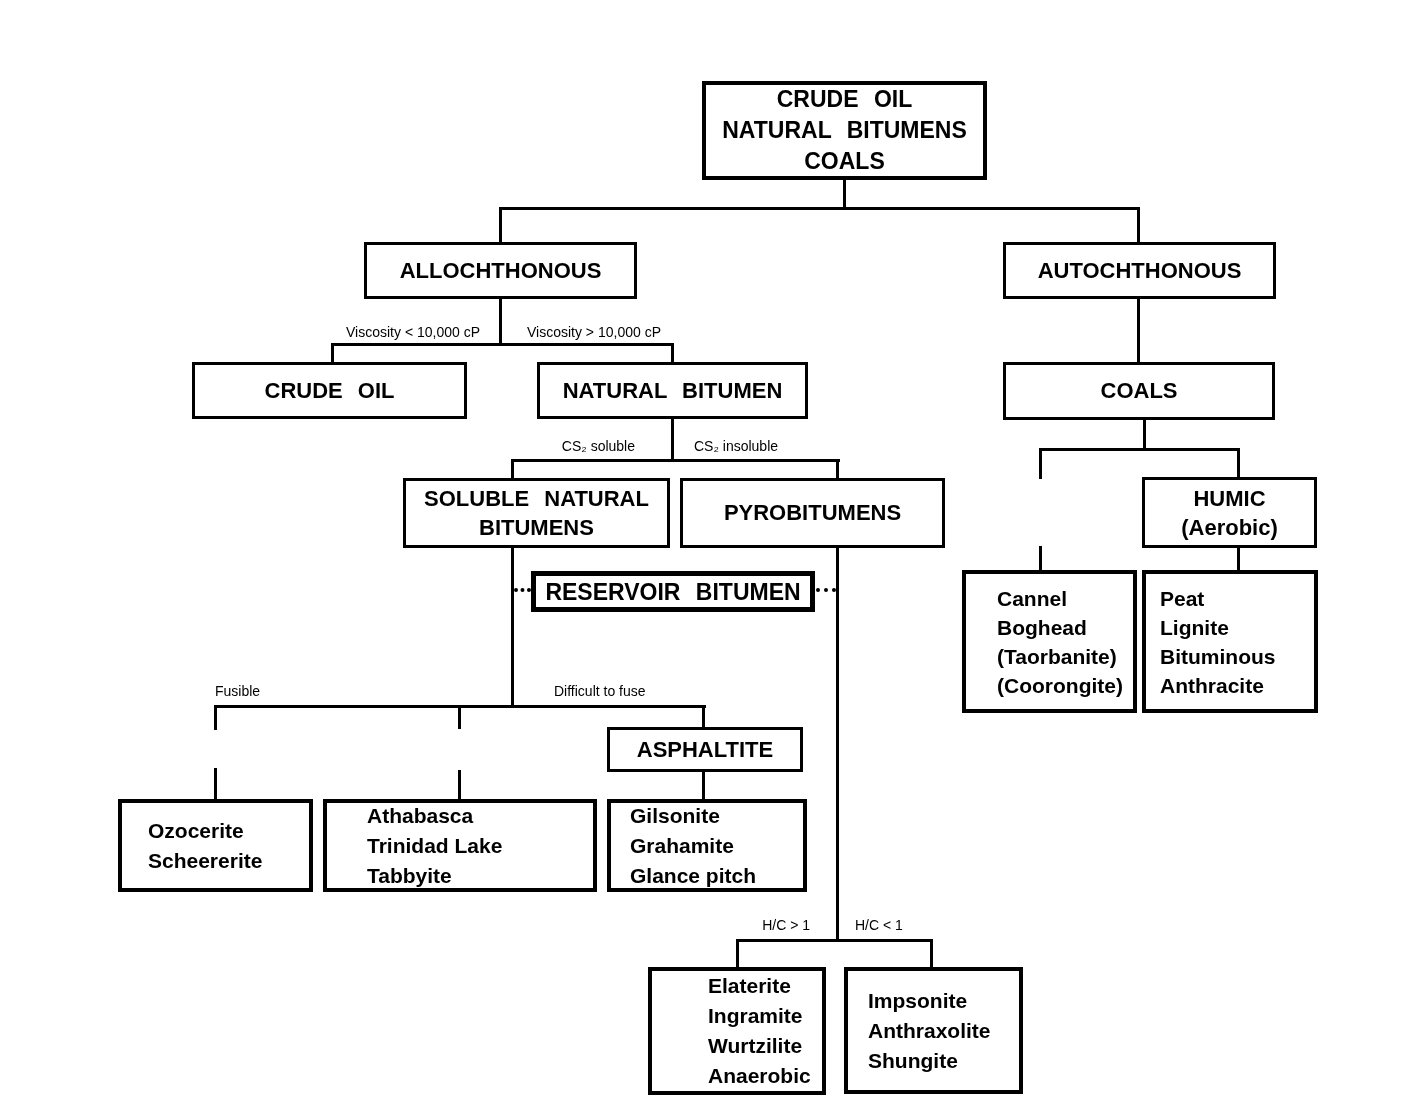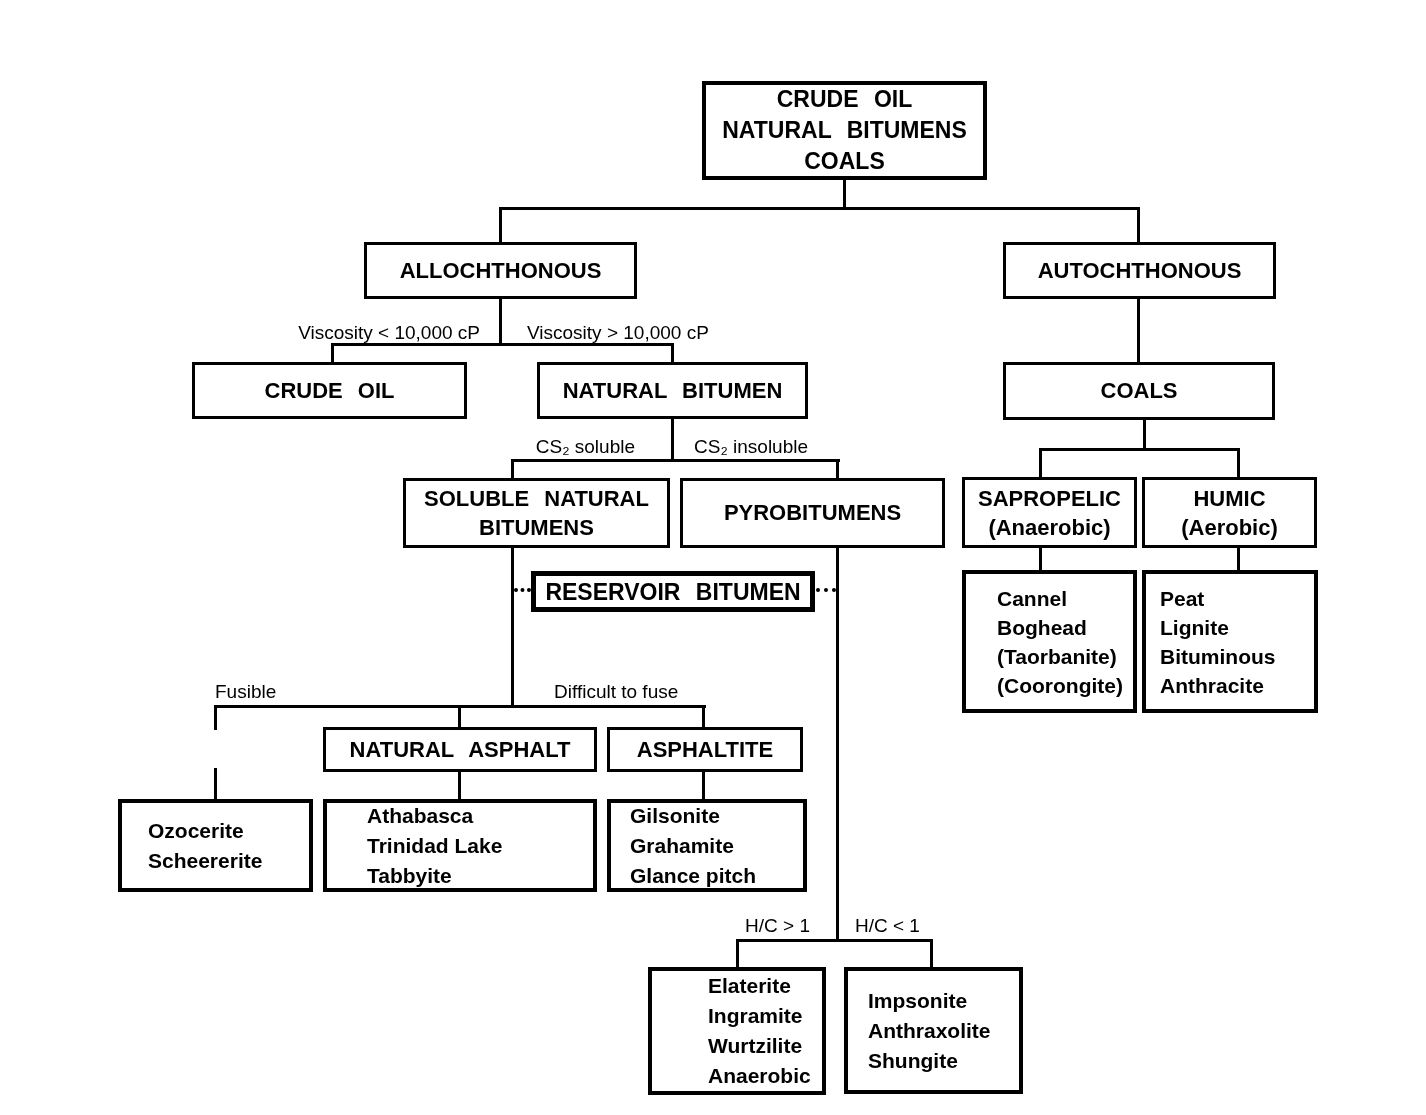--- a/index.html
+++ b/index.html
@@ -33,21 +33,21 @@
     justify-content: flex-start;
     text-align: left;
     font-size: 21px;
     line-height: 30px;
   }
   .node.items .lbl { word-spacing: normal; }
   .node.items.tight { line-height: 29px; }
   .node.twoline { line-height: 29px; }
   .edge-label {
     position: absolute;
-    font-size: 19px;
+    font-size: 14px;
     line-height: 21px;
     font-weight: normal;
     white-space: nowrap;
   }
   .edge-label.r { text-align: right; }
   .vline, .hline {
     position: absolute;
     background: #000;
   }
   .dotline {
@@ -141,24 +141,20 @@
 
   <div class="node twoline" style="left:403px;top:478px;width:267px;height:70px">
     <span class="lbl">SOLUBLE NATURAL
 BITUMENS</span>
   </div>
 
   <div class="node" style="left:680px;top:478px;width:265px;height:70px">
     <span class="lbl">PYROBITUMENS</span>
   </div>
 
-  <div class="node twoline" style="left:962px;top:477px;width:175px;height:71px">
-    <span class="lbl">SAPROPELIC
-(Anaerobic)</span>
-  </div>
 
   <div class="node reservoir" style="left:531px;top:571px;width:284px;height:41px">
     <span class="lbl">RESERVOIR BITUMEN</span>
   </div>
 
   <div class="node twoline" style="left:1142px;top:477px;width:175px;height:71px">
     <span class="lbl">HUMIC
 (Aerobic)</span>
   </div>
 
@@ -170,23 +166,20 @@
   </div>
 
   <div class="node items tight" style="left:1142px;top:570px;width:176px;height:143px;padding-left:14px">
     <span class="lbl">Peat
 Lignite
 Bituminous
 Anthracite</span>
   </div>
 
 
-  <div class="node" style="left:323px;top:727px;width:274px;height:45px">
-    <span class="lbl">NATURAL ASPHALT</span>
-  </div>
 
   <div class="node" style="left:607px;top:727px;width:196px;height:45px">
     <span class="lbl">ASPHALTITE</span>
   </div>
 
   <div class="node items" style="left:118px;top:799px;width:195px;height:93px;padding-left:26px">
     <span class="lbl">Ozocerite
 Scheererite</span>
   </div>
 

